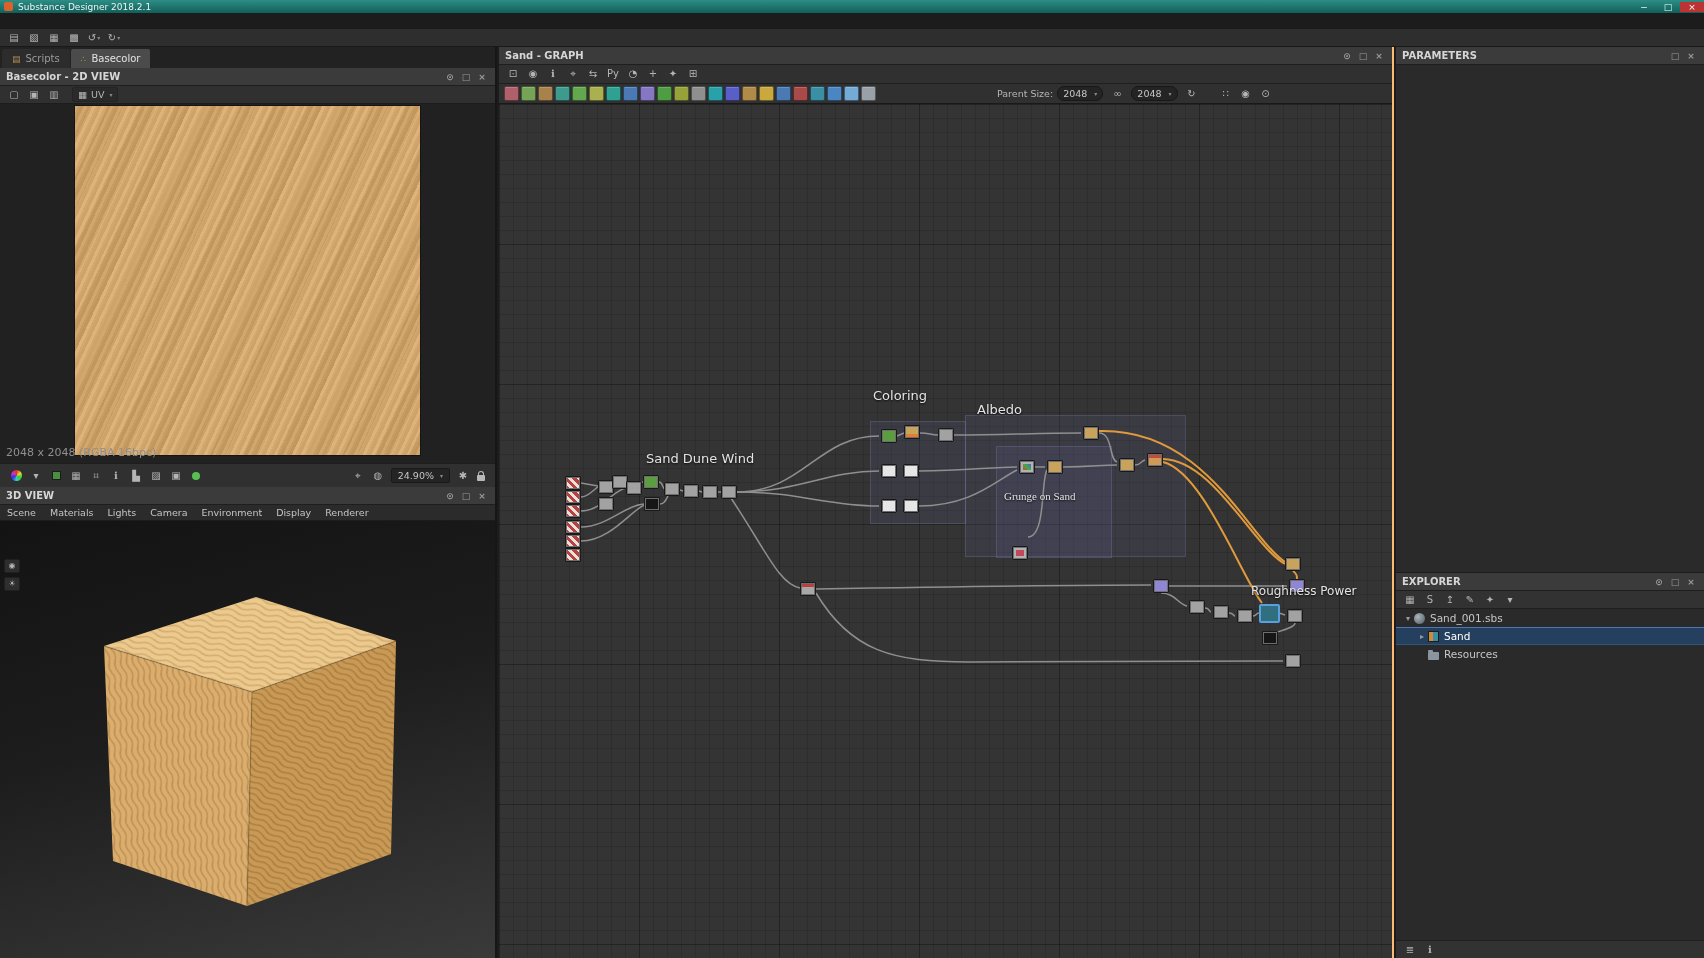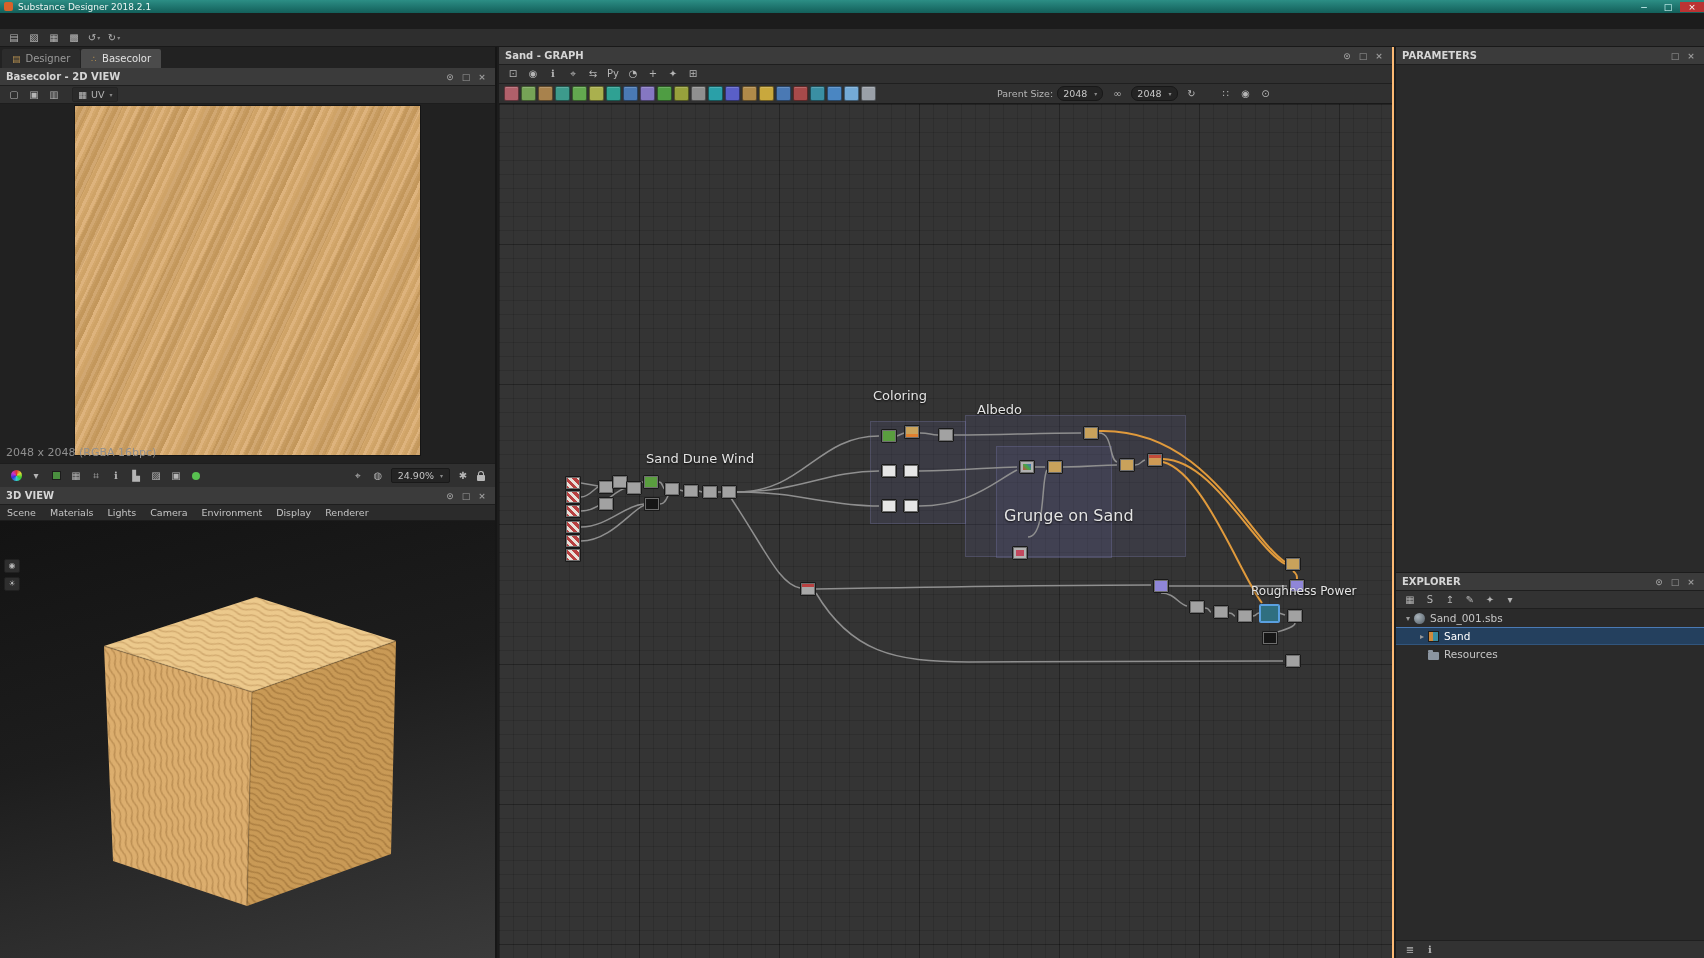--- a/index.html
+++ b/index.html
@@ -167,21 +167,21 @@
       <span class="tbtn">▦</span>
       <span class="tbtn">▩</span>
       <span class="tbtn">↺<span class="mini-caret">▾</span></span>
       <span class="tbtn">↻<span class="mini-caret">▾</span></span>
     </div>
 
   <div class="left-panel">
     <div class="tabbar" id="tabbar">
         <div class="tab">
           <span class="tab-icon">▤</span>
-          <span class="tab-label">Designer</span>
+          <span class="tab-label">Scripts</span>
         </div>
         <div class="tab active">
           <span class="tab-icon">∴</span>
           <span class="tab-label">Basecolor</span>
         </div>
       </div>
 
     <div class="panel-header">
       <span class="ph-title">Basecolor - 2D VIEW</span>
       <span class="icon-row" id="v2d-hicons">
@@ -433,21 +433,21 @@
         <div class="gnode n-gray" style="left: 690px; top: 496px;"></div>
         <div class="gnode n-gray" style="left: 714px; top: 501px;"></div>
         <div class="gnode n-gray" style="left: 738px; top: 505px;"></div>
         <div class="gnode n-teal sel" style="left: 761px; top: 501px;"></div>
         <div class="gnode n-gray" style="left: 788px; top: 505px;"></div>
         <div class="gnode n-black" style="left: 763px; top: 527px;"></div>
         <div class="gnode n-gray" style="left: 786px; top: 550px;"></div>
         <div class="glabel" style="left: 147px; top: 347px; font-size: 13px;">Sand Dune Wind</div>
         <div class="glabel" style="left: 374px; top: 284px; font-size: 13px;">Coloring</div>
         <div class="glabel" style="left: 478px; top: 298px; font-size: 13px;">Albedo</div>
-        <div class="glabel" style="left: 505px; top: 402px; font-size: 16px;">Grunge on Sand</div>
+        <div class="glabel" style="left: 505px; top: 386px; font-size: 11px; font-family: Liberation Serif, serif;">Grunge on Sand</div>
         <div class="glabel" style="left: 752px; top: 480px; font-size: 12px;">Roughness Power</div>
       </div>
   </div>
 
   <div class="right-panel">
     <div class="panel-header">
       <span class="ph-title">PARAMETERS</span>
       <span class="icon-row" id="p-hicons">
           <span class="hbtn">□</span>
           <span class="hbtn">×</span>

